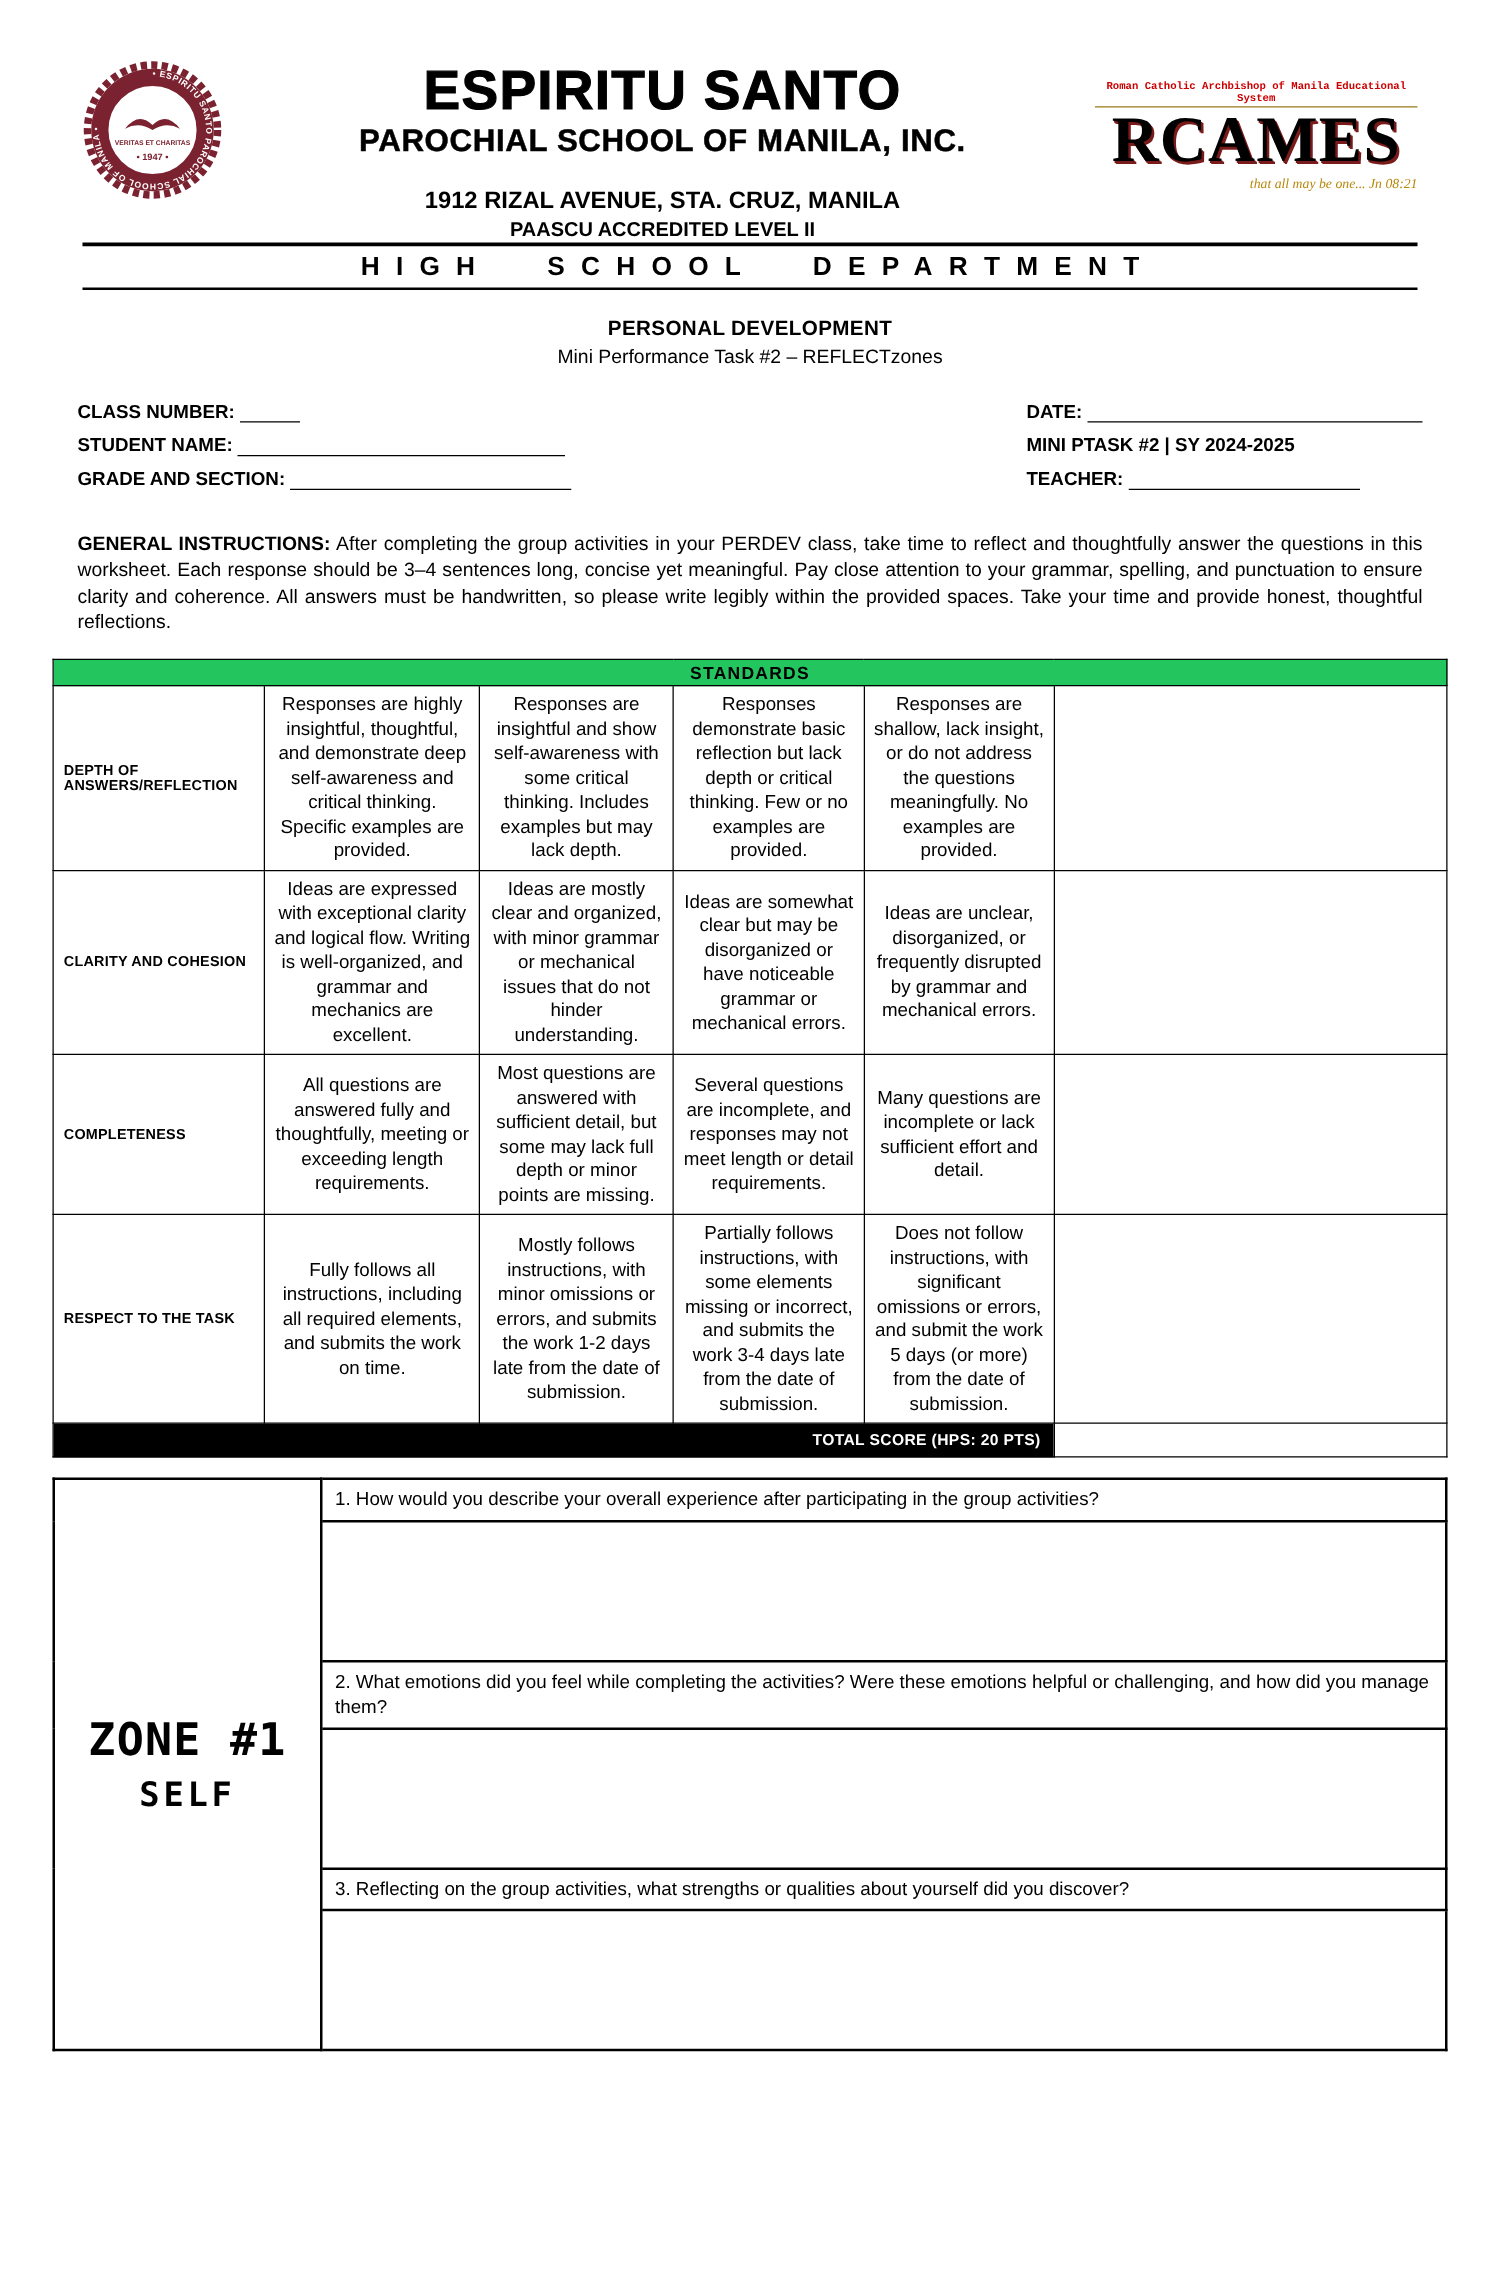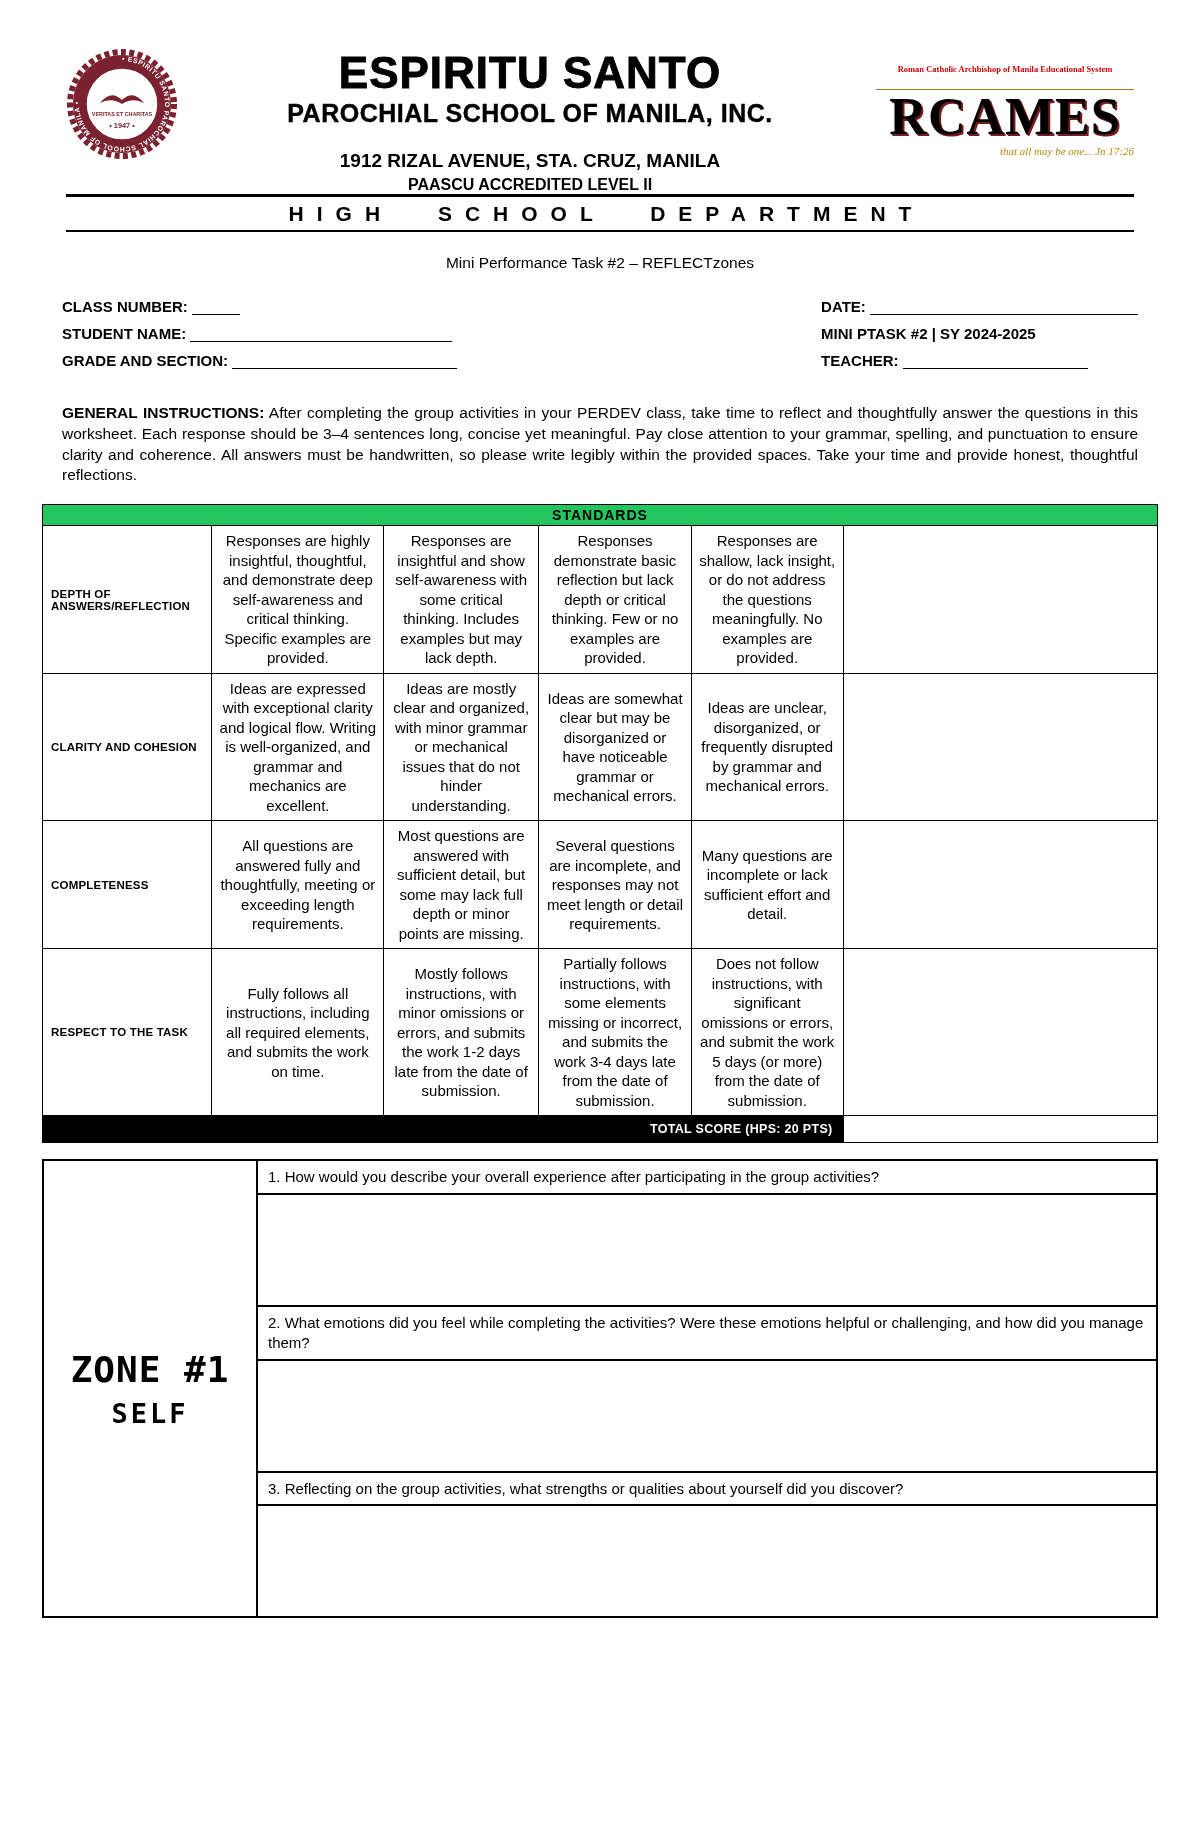--- a/index.html
+++ b/index.html
@@ -16,21 +16,21 @@
   .seal-wrap { flex:0 0 118px; }
   .head-center { flex:1; text-align:center; padding-top:2px; }
   .school-name {
     font-size:44px; font-weight:bold; letter-spacing:1px; line-height:1.05;
     -webkit-text-stroke:0.9px #000;
   }
   .school-sub { font-size:25px; font-weight:bold; letter-spacing:0.5px; margin-top:3px; -webkit-text-stroke:0.4px #000; }
   .school-addr { font-size:19px; font-weight:bold; margin-top:22px; }
   .school-accr { font-size:16px; font-weight:bold; margin-top:4px; }
   .rcames { flex:0 0 258px; text-align:center; padding-top:16px; }
-  .rcames-top { color:#cc0000; font-size:8.5px; font-weight:bold; font-family:Liberation Serif, serif; border-bottom:1px solid #9a7b1c; padding-bottom:15px; }
+  .rcames-top { color:#cc0000; font-size:8.5px; font-weight:bold; font-family:Liberation Mono, monospace; border-bottom:1px solid #9a7b1c; padding-bottom:1px; }
   .rcames-word {
     font-family:"Liberation Serif", serif; font-size:52px; font-weight:bold; line-height:1.05;
     color:#000000; text-shadow:2px 2px 0 #7a1b1b, 1px 1px 0 #7a1b1b; letter-spacing:1px;
   }
   .rcames-tag { font-family:"Liberation Serif", serif; font-style:italic; font-size:11px; color:#b8860b; text-align:right; margin-top:0px; }
 
   .rule { border-top:3px solid #000; margin:0 24px; }
   .rule.thin { border-top-width:2.5px; }
   .dept {
     text-align:center; font-size:21px; font-weight:bold;
@@ -95,29 +95,30 @@
     </div>
     <div class="head-center">
       <div class="school-name">ESPIRITU SANTO</div>
       <div class="school-sub">PAROCHIAL SCHOOL OF MANILA, INC.</div>
       <div class="school-addr">1912 RIZAL AVENUE, STA. CRUZ, MANILA</div>
       <div class="school-accr">PAASCU ACCREDITED LEVEL II</div>
     </div>
     <div class="rcames">
       <div class="rcames-top">Roman Catholic Archbishop of Manila Educational System</div>
       <div class="rcames-word">RCAMES</div>
-      <div class="rcames-tag">that all may be one... Jn 17:26</div>
+      <div class="rcames-tag">that all may be one... Jn 08:21</div>
     </div>
   </div>
 
   <div class="rule"></div>
   <div class="dept">HIGH SCHOOL DEPARTMENT</div>
   <div class="rule thin"></div>
 
   <div class="doc-title">
+    <div class="doc-subject">PERSONAL DEVELOPMENT</div>
     <div class="doc-task">Mini Performance Task #2 – REFLECTzones</div>
   </div>
 
   <div class="form-grid">
     <div class="form-col">
       <div class="form-line"><span>CLASS NUMBER:</span> <span class="blank w48"></span></div>
       <div class="form-line"><span>STUDENT NAME:</span> <span class="blank w262"></span></div>
       <div class="form-line"><span>GRADE AND SECTION:</span> <span class="blank w225"></span></div>
     </div>
     <div class="form-col">

